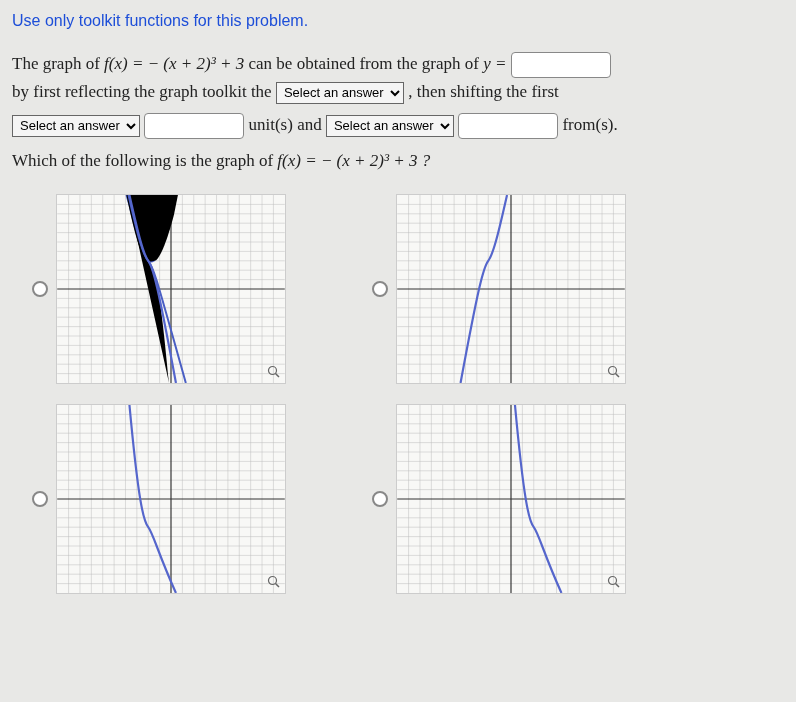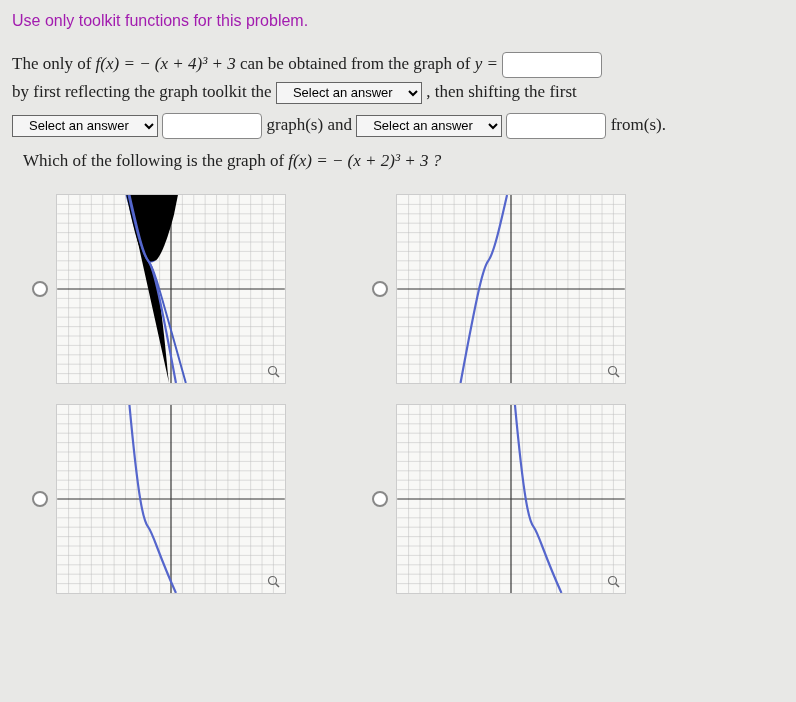--- a/index.html
+++ b/index.html
@@ -10,21 +10,21 @@
       height: 702px;
       padding: 8px 12px;
       color: #222;
       font-size: 17px;
       line-height: 1.6;
     }
     .instruction {
       font-family: Arial, sans-serif;
       font-size: 16px;
       margin-bottom: 16px;
-      color: #a21caf;
+      color: #1d4ed8;
     }
     .problem-text {
       margin-bottom: 10px;
     }
     .math {
       font-style: italic;
       font-family: 'Times New Roman', serif;
     }
     .text-input {
       display: inline-block;
@@ -37,21 +37,21 @@
       padding: 2px 4px;
       font-size: 14px;
     }
     .text-input.wide { width: 100px; }
     .select-input {
       display: inline-block;
       border: 1px solid #666;
       background: #f5f5f5;
       font-family: Arial, sans-serif;
       font-size: 13px;
-      padding: 1px 12px;
+      padding: 1px 3px;
       vertical-align: middle;
       height: 22px;
     }
     .graphs-container {
       display: grid;
       grid-template-columns: 300px 300px;
       gap: 20px 40px;
       margin-top: 20px;
       margin-left: 20px;
     }
@@ -83,48 +83,48 @@
     }
     .zoom-icon {
       position: absolute;
       bottom: 4px;
       right: 4px;
       width: 14px;
       height: 14px;
       color: #666;
     }
     .line2 { margin-bottom: 6px; }
-    .question-line { margin-top: 8px; margin-bottom: 4px; margin-left: 11px; }
+    .question-line { margin-top: 8px; margin-bottom: 4px; }
   </style>
 </head>
 <body>
 
 <div class="instruction">Use only toolkit functions for this problem.</div>
 
 <div class="problem-text">
   <div class="line1">
-    <span>The only of </span>
-    <span class="math">f(x) = − (x + 4)³ + 3</span>
+    <span>The graph of </span>
+    <span class="math">f(x) = − (x + 2)³ + 3</span>
     <span> can be obtained from the graph of </span>
     <span class="math">y = </span>
     <input type="text" class="text-input wide" style="">
   </div>
   <div class="line2">
     <span>by first reflecting the graph toolkit the </span>
     <select class="select-input">
       <option>Select an answer</option>
     </select>
     <span> <span>, then shifting the first</span></span>
   </div>
   <div class="line3">
     <select class="select-input">
       <option>Select an answer</option>
     </select>
     <input type="text" class="text-input" style="">
-    <span>graph(s) and </span>
+    <span>unit(s) and </span>
     <select class="select-input">
       <option>Select an answer</option>
     </select>
     <input type="text" class="text-input" style="">
     <span>from(s).</span>
   </div>
   <div class="question-line">
     <span>Which of the following is the graph of </span>
     <span class="math">f(x) = − (x + 2)³ + 3 ?</span>
   </div>

